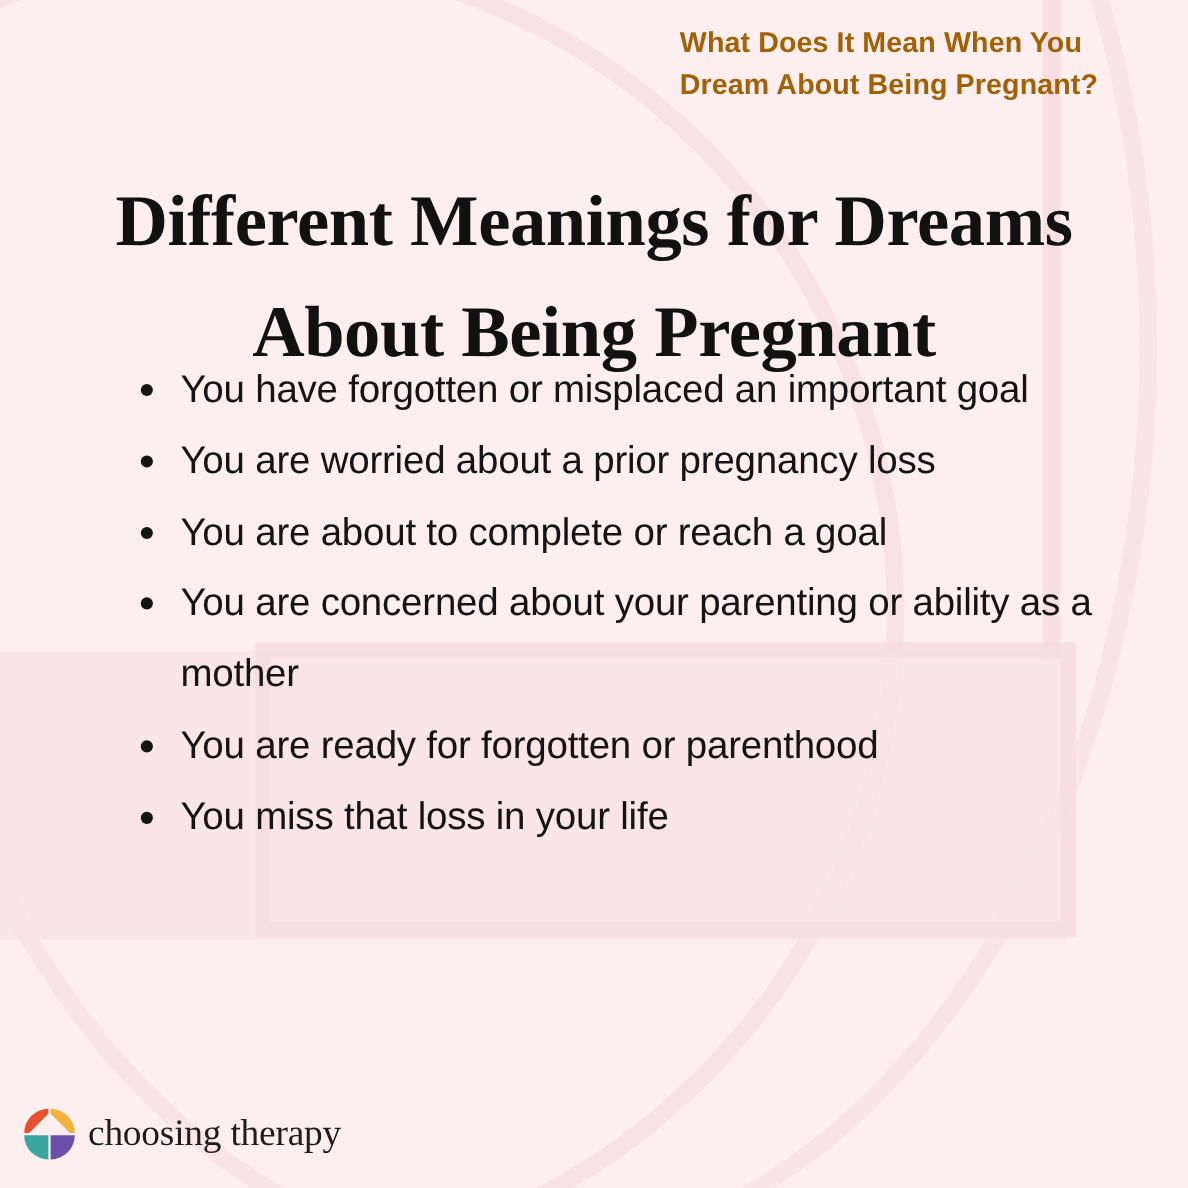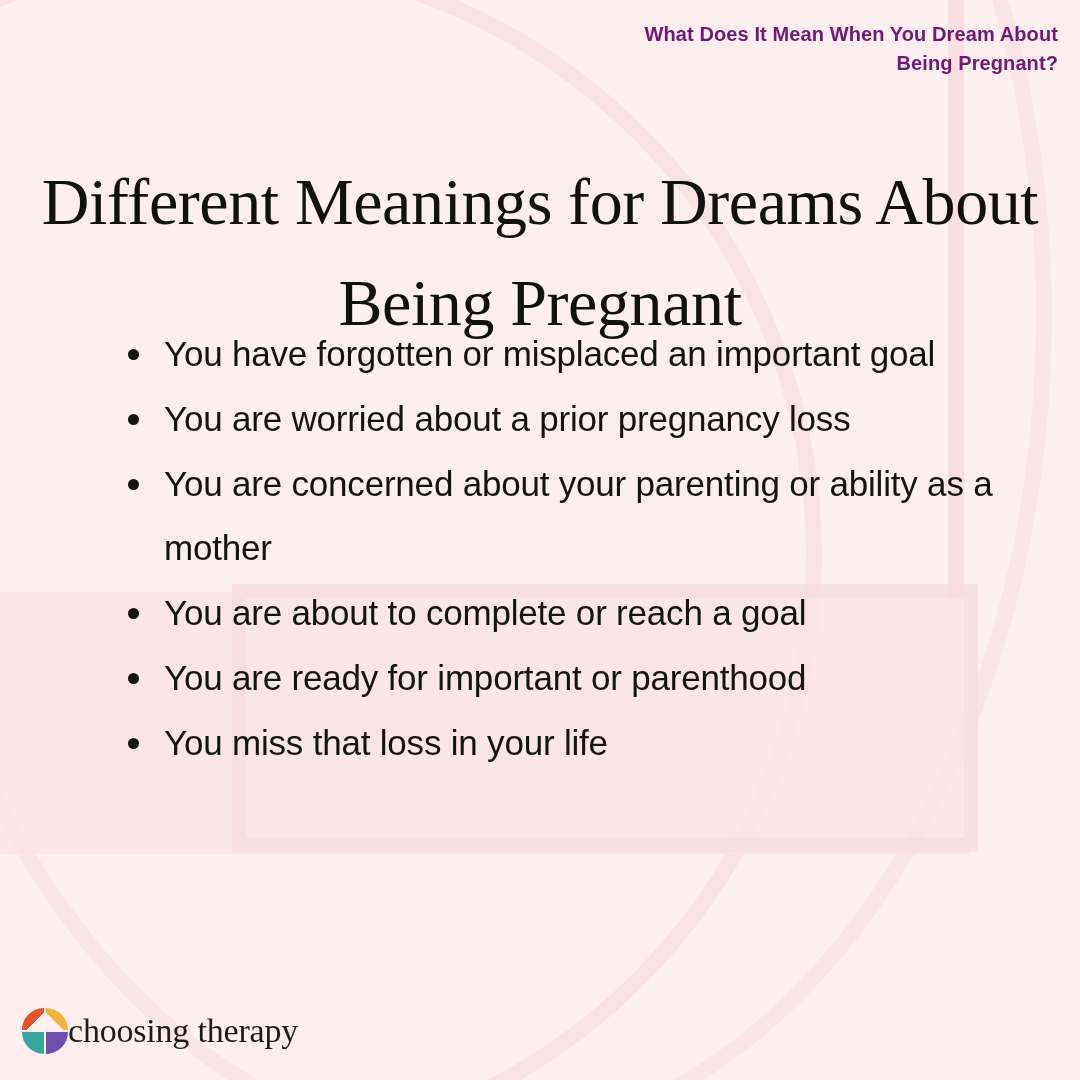--- a/index.html
+++ b/index.html
@@ -74,35 +74,35 @@
     position: relative;
     z-index: 3;
     width: 1080px;
     height: 1080px;
   }
   .kicker {
     position: absolute;
     right: 22px;
     top: 20px;
     width: 440px;
-    text-align: right;
-    font-size: 20px;
+    text-align: left;
+    font-size: 26px;
     line-height: 1.45;
     font-weight: 700;
-    color: #701a75;
+    color: #a16207;
     letter-spacing: .1px;
   }
   .title {
     position: absolute;
     left: 40px;
     top: 108px;
     width: 1000px;
     text-align: center;
     font-family: "Liberation Serif", serif;
-    font-weight: 400;
+    font-weight: 700;
     font-size: 66px;
     line-height: 1.52;
     color: #111;
     letter-spacing: -0.4px;
   }
   ul.points {
     position: absolute;
     left: 118px;
     top: 322px;
     width: 880px;
@@ -129,20 +129,21 @@
     border-radius: 50%;
   }
 
   
   .logo {
     position: absolute;
     left: 22px;
     bottom: 26px;
     display: flex;
     align-items: center;
+    gap: 12px;
   }
   .logo-mark {
     position: relative;
     width: 46px;
     height: 46px;
   }
   .logo-mark .q {
     position: absolute;
     width: 22px;
     height: 22px;
@@ -182,23 +183,23 @@
 
   <div class="content">
 
     <div class="kicker">What Does It Mean When You Dream About Being Pregnant?</div>
 
     <h1 class="title">Different Meanings for Dreams About Being Pregnant</h1>
 
     <ul class="points">
       <li>You have forgotten or misplaced an important goal</li>
       <li>You are worried about a prior pregnancy loss</li>
+      <li>You are about to complete or reach a goal</li>
       <li>You are concerned about your parenting or ability as a mother</li>
-      <li>You are about to complete or reach a goal</li>
-      <li>You are ready for important or parenthood</li>
+      <li>You are ready for forgotten or parenthood</li>
       <li>You miss that loss in your life</li>
     </ul>
 
     <div class="logo">
       <div class="logo-mark">
         <div class="q tl"></div>
         <div class="q tr"></div>
         <div class="q bl"></div>
         <div class="q br"></div>
         <div class="notch"></div>

